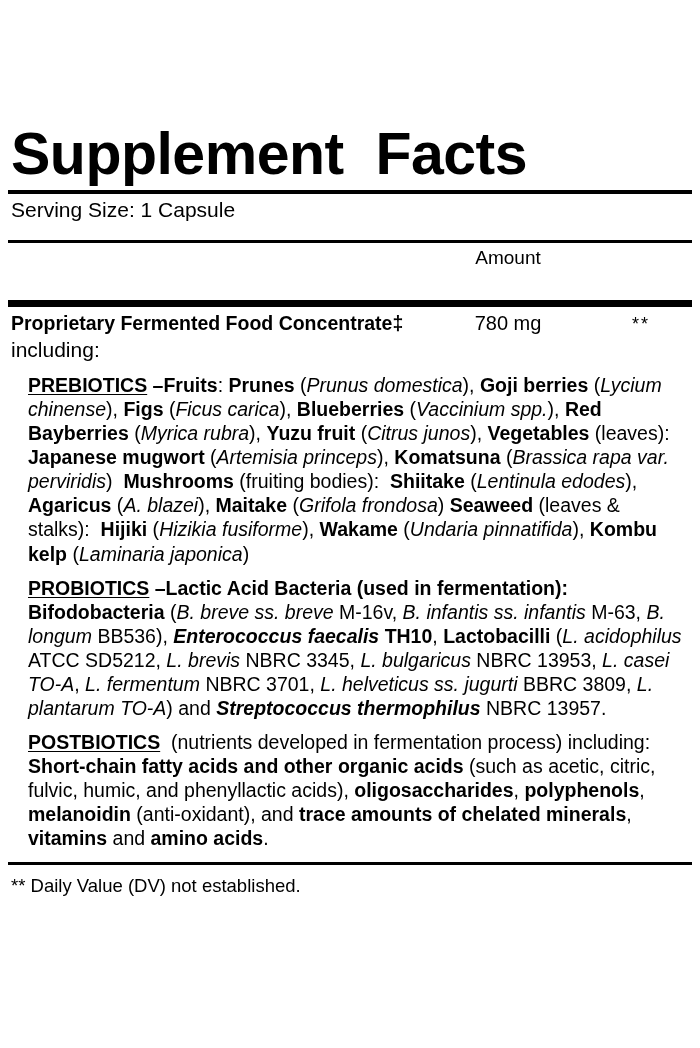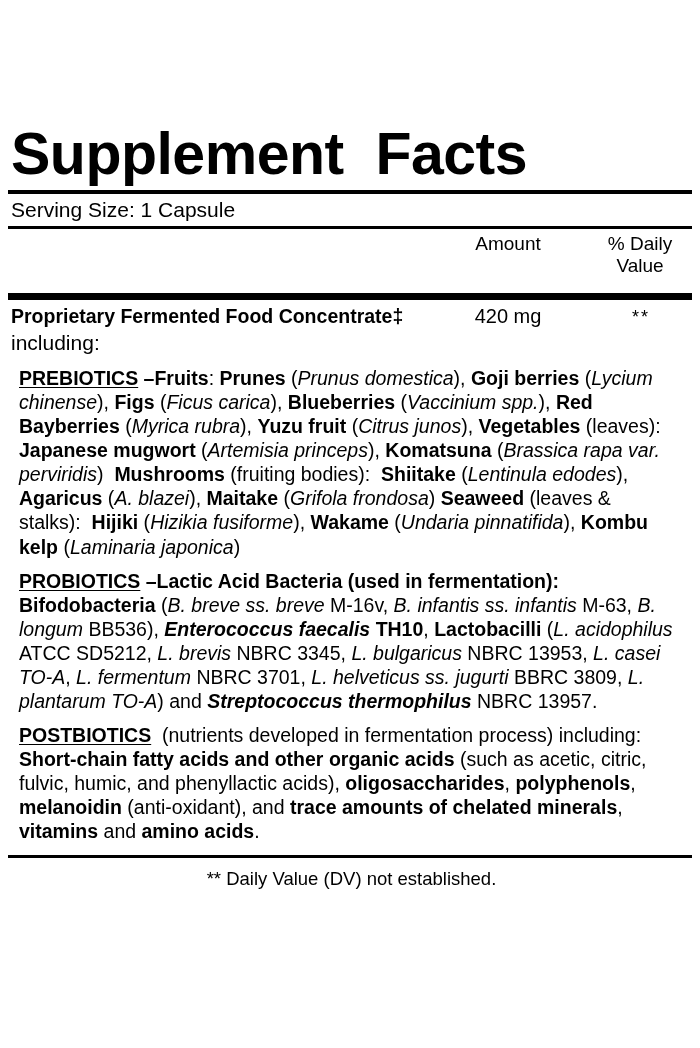--- a/index.html
+++ b/index.html
@@ -42,28 +42,28 @@
     line-height: 0.98;
     letter-spacing: -0.5px;
     margin: 0 0 6px 3px;
     white-space: pre;
   }
 
   
   .serving {
     font-size: 21px;
     line-height: 1.25;
-    padding: 3px 0 3px 3px;
+    padding: 3px 0 17px 3px;
   }
 
   
   .amount-header {
     position: relative;
     height: 52px;
-    padding-top: 12px;
+    padding-top: 5px;
   }
   .col-amount,
   .col-dv {
     position: absolute;
     top: 4px;
     text-align: center;
     font-size: 19px;
     line-height: 1.18;
   }
   .col-amount { left: 424px; width: 152px; }
@@ -99,21 +99,21 @@
     width: 104px;
     text-align: center;
     font-size: 18px;
     letter-spacing: 2px;
   }
   .including {
     font-size: 21px;
   }
 
   .section {
-    margin-left: 8px;
+    margin-left: 17px;
     margin-top: 10px;
     max-width: 662px;
   }
   .section p {
     margin: 0;
   }
 
   .sec-label {
     font-weight: bold;
     text-decoration: underline;
@@ -122,54 +122,50 @@
   b  { font-weight: bold; }
   i  { font-style: italic; }
   .bi { font-weight: bold; font-style: italic; text-align: right; }
 
   
   .footnotes {
     padding: 9px 0 0 3px;
     font-size: 18.5px;
     line-height: 1.35;
   }
-  .footnotes p { margin: 0; text-align: center; }
+  .footnotes p { margin: 0; }
 </style>
 </head>
 <body>
 
 <div class="panel">
 
   <div class="title-block">
     <div class="title">Supplement  Facts</div>
   </div>
 
   <div class="rule rule-medium"></div>
 
   <div class="serving">Serving Size: 1 Capsule</div>
 
   <div class="rule rule-hair"></div>
 
   <div class="amount-header">
     <div class="col-amount">
       <div>Amount</div>
     </div>
-    <div class="col-dv">
-      <div>% Daily</div>
-      <div>Value</div>
-    </div>
   </div>
 
   <div class="rule rule-thick"></div>
 
   <div class="content">
 
     <div class="headline-row">
       <span class="headline-name">Proprietary Fermented Food Concentrate‡</span>
-      <span class="headline-amount">420 mg</span>
+      <span class="headline-amount">780 mg</span>
       <span class="headline-dv">**</span>
     </div>
     <div class="including">including:</div>
 
     <div class="section">
       <p><span class="sec-label">PREBIOTICS</span><span> <b>–Fruits</b>: <b>Prunes</b> (<i>Prunus domestica</i>), <b>Goji berries</b> (<i>Lycium chinense</i>), <b>Figs</b> (<i>Ficus carica</i>), <b>Blueberries</b> (<i>Vaccinium spp.</i>), <b>Red Bayberries</b> (<i>Myrica rubra</i>), <b>Yuzu fruit</b> (<i>Citrus junos</i>), <b>Vegetables</b> (leaves): <b>Japanese mugwort</b> (<i>Artemisia princeps</i>), <b>Komatsuna</b> (<i>Brassica rapa var. perviridis</i>)&nbsp; <b>Mushrooms</b> (fruiting bodies):&nbsp; <b>Shiitake</b> (<i>Lentinula edodes</i>), <b>Agaricus</b> (<i>A. blazei</i>), <b>Maitake</b> (<i>Grifola frondosa</i>) <b>Seaweed</b> (leaves &amp; stalks):&nbsp; <b>Hijiki</b> (<i>Hizikia fusiforme</i>), <b>Wakame</b> (<i>Undaria pinnatifida</i>), <b>Kombu kelp</b> (<i>Laminaria japonica</i>)</span></p>
     </div>
 
     <div class="section">
       <p><span class="sec-label">PROBIOTICS</span><span> <b>–Lactic Acid Bacteria (used in fermentation):</b> <b>Bifodobacteria</b> (<i>B. breve ss. breve</i> M-16v, <i>B. infantis ss. infantis</i> M-63, <i>B. longum</i> BB536), <span class="bi">Enterococcus faecalis</span> <b>TH10</b>, <b>Lactobacilli</b> (<i>L. acidophilus</i> ATCC SD5212, <i>L. brevis</i> NBRC 3345, <i>L. bulgaricus</i> NBRC 13953, <i>L. casei TO-A</i>, <i>L. fermentum</i> NBRC 3701, <i>L. helveticus ss. jugurti</i> BBRC 3809, <i>L. plantarum TO-A</i>) and <span class="bi">Streptococcus thermophilus</span> NBRC 13957.</span></p>

